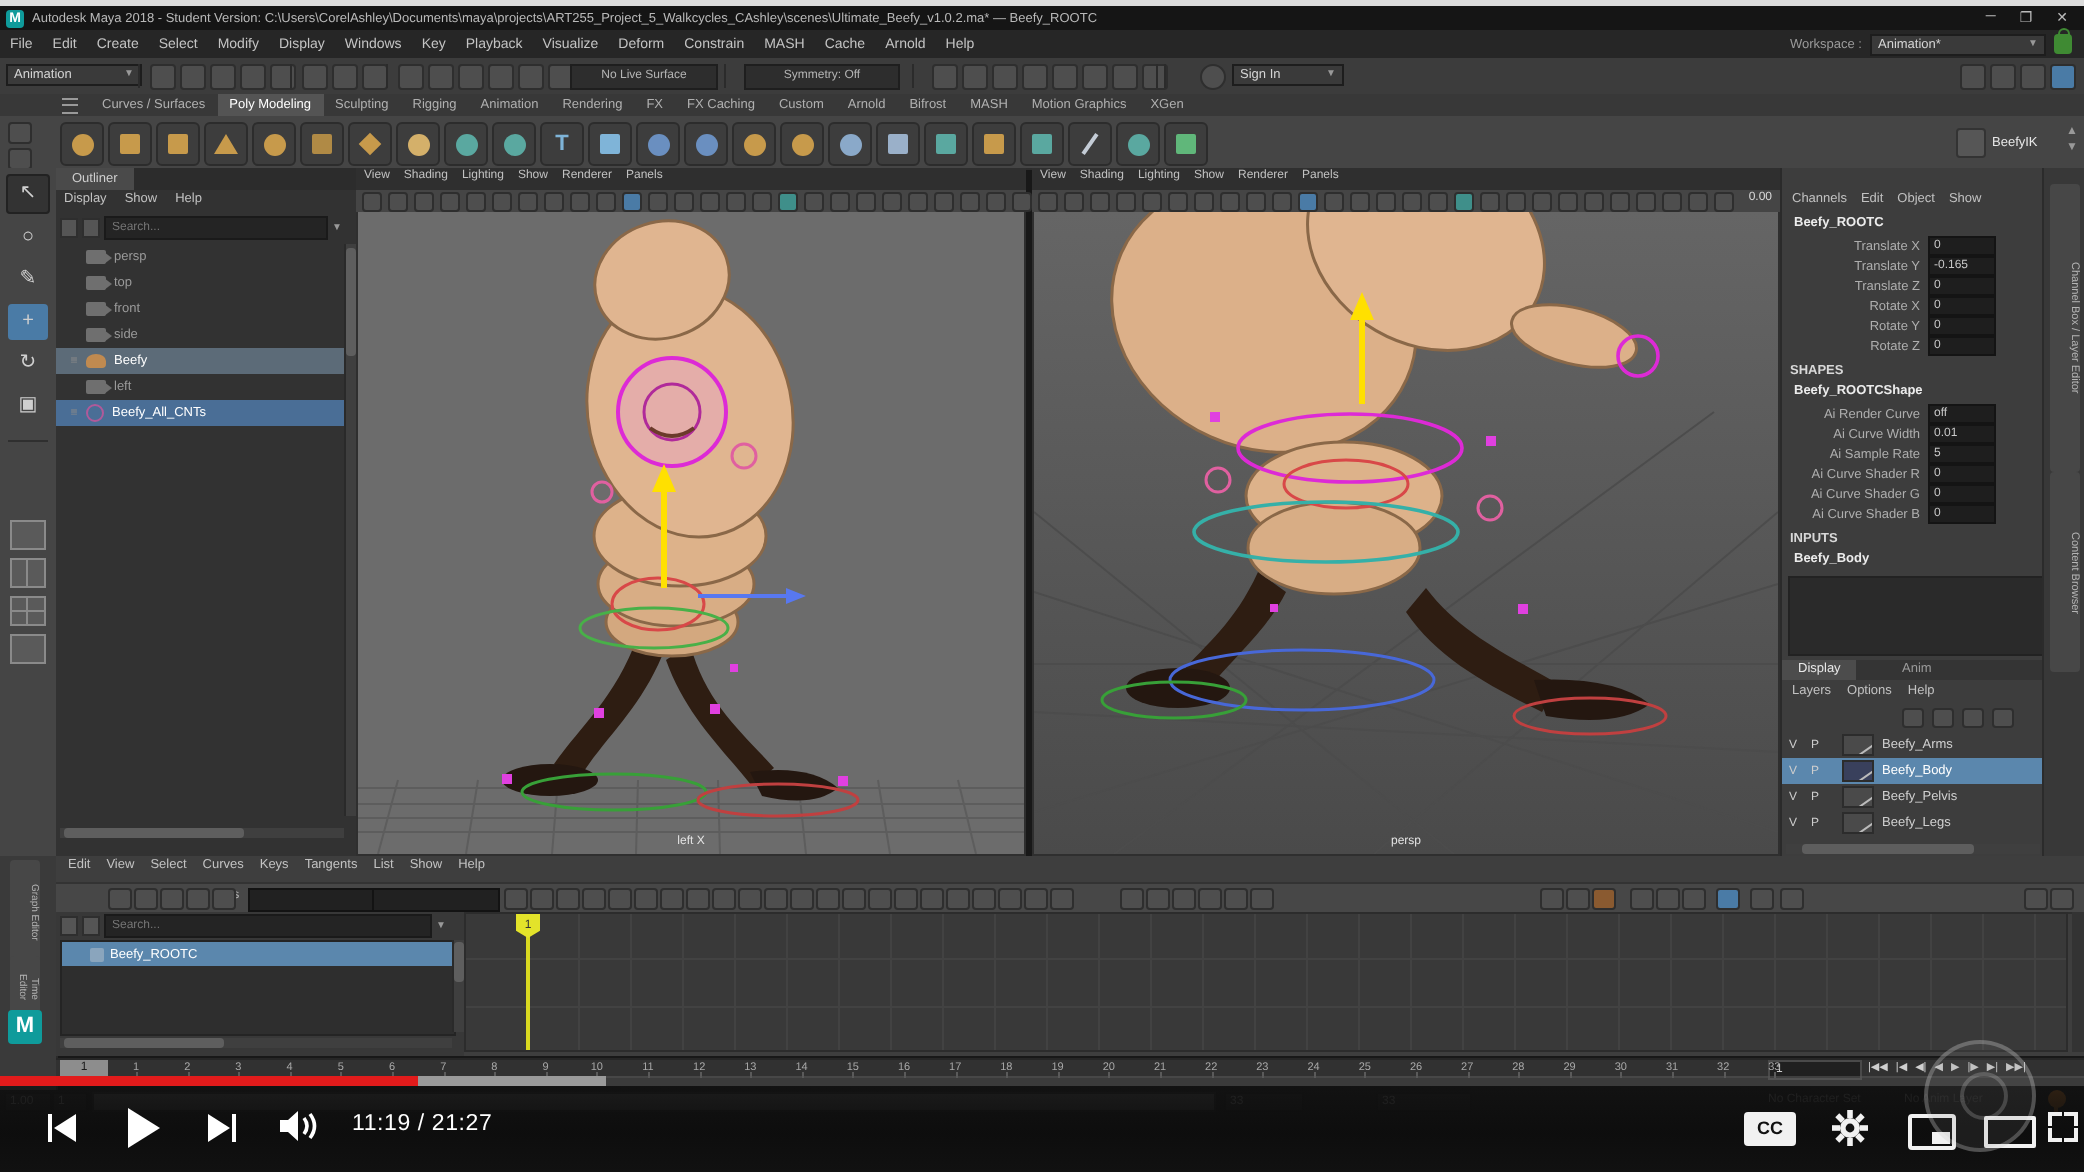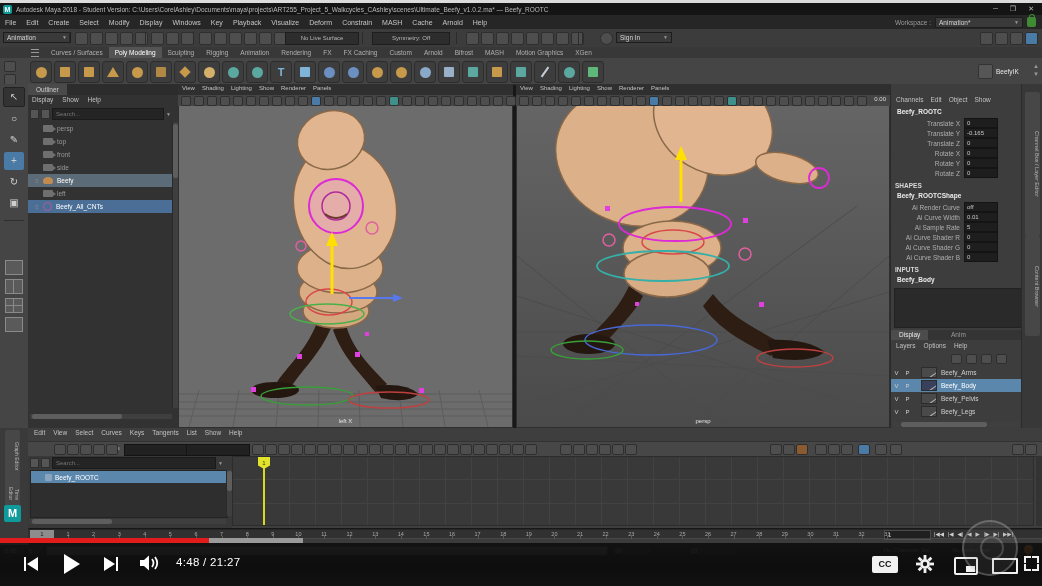--- a/index.html
+++ b/index.html
@@ -992,21 +992,21 @@
         <span class="tri"></span>
         <span class="bar"></span>
       </div>
     <div class="abs" id="vol-ic">
       <svg width="22" height="16" viewBox="0 0 22 16">
         <path d="M0,5 L4,5 L9,0.5 L9,15.5 L4,11 L0,11 Z" fill="#fff"></path>
         <path d="M12,4 Q15,8 12,12" stroke="#fff" stroke-width="1.8" fill="none"></path>
         <path d="M15,2 Q19.5,8 15,14" stroke="#fff" stroke-width="1.8" fill="none"></path>
       </svg>
     </div>
-    <div id="time-display">4:48 / 21:27</div>
+    <div id="time-display">11:19 / 21:27</div>
     <div id="cc-btn">CC</div>
     <div id="gear-ic">
       <svg width="18" height="18" viewBox="0 0 18 18">
         <g fill="#f1f1f1">
           <circle cx="9" cy="9" r="5"></circle>
           <g id="teeth">
               <rect x="7.6" y="0" width="2.8" height="4"></rect>
               <rect x="7.6" y="14" width="2.8" height="4"></rect>
           <rect x="0" y="7.6" width="4" height="2.8"></rect>
               <rect x="14" y="7.6" width="4" height="2.8"></rect>

